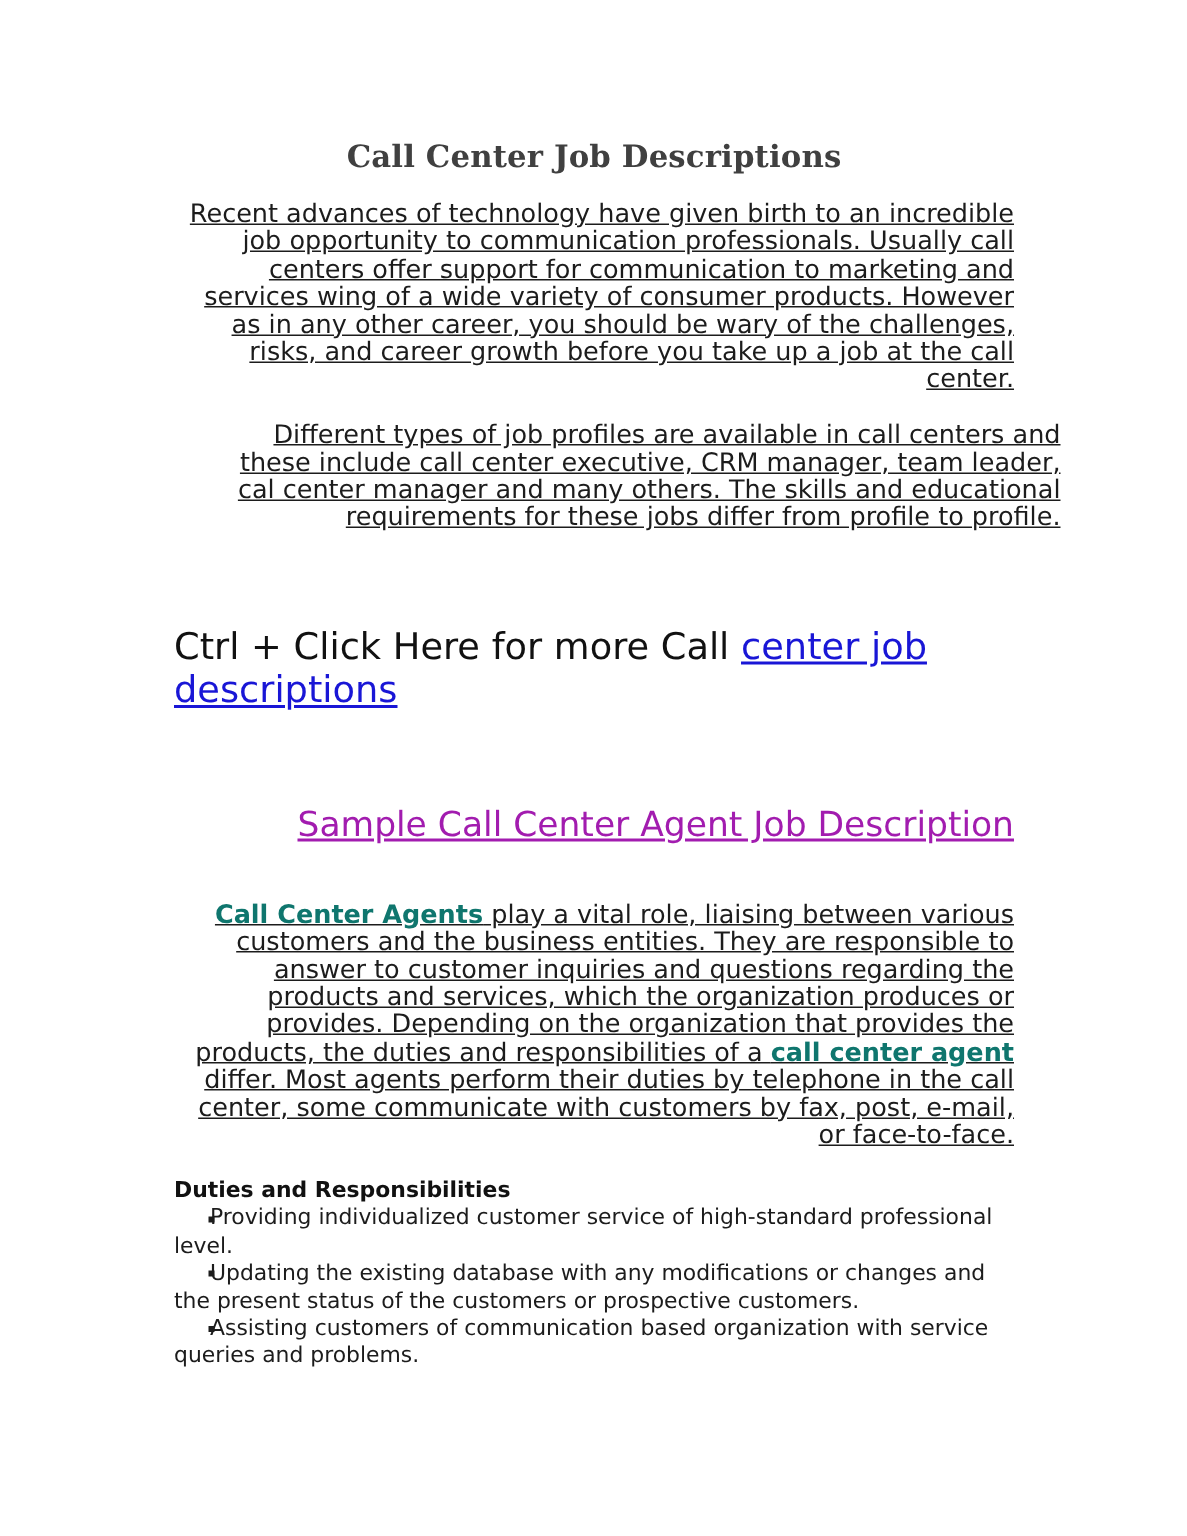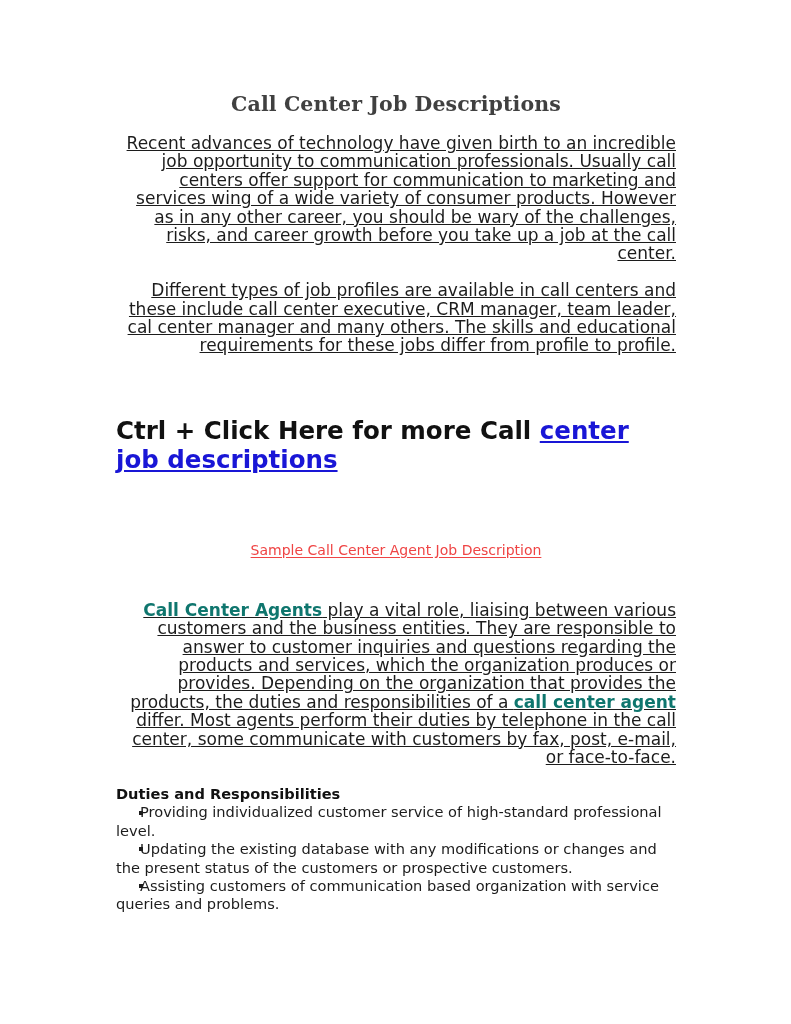--- a/index.html
+++ b/index.html
@@ -41,51 +41,51 @@
   .body-para {
     font-size: 17px;
     line-height: 18.4px;
     color: #1c1c1c;
     margin: 0;
     text-align: right;
     width: 560px;
     text-decoration: underline;
   }
   .para-intro { padding-top: 17px; }
-  .para-profiles { padding-top: 18.4px; }
+  .para-profiles { padding-top: 18.4px; margin-left: 31px; }
 
   .bold { font-weight: bold; color: #0f766e; }
 
   
   .cta-heading {
     font-size: 24.5px;
     line-height: 29px;
-    font-weight: bold;
+    font-weight: normal;
     color: #111111;
     margin: 0;
     padding-top: 61px;
     width: 560px;
   }
   .cta-link {
     color: #1916d6;
     text-decoration: underline;
     text-decoration-thickness: 2px;
     text-underline-offset: 2px;
     cursor: pointer;
   }
 
   
   .section-heading {
-    font-size: 14px;
+    font-size: 23px;
     line-height: 24px;
     font-weight: normal;
-    color: #ef4444;
+    color: #a21caf;
     margin: 0;
     padding-top: 64px;
-    text-align: center;
+    text-align: right;
     width: 560px;
   }
   .section-heading span {
     text-decoration: underline;
     text-underline-offset: 2px;
   }
 
   
   .para-agent { padding-top: 39px; }
 

